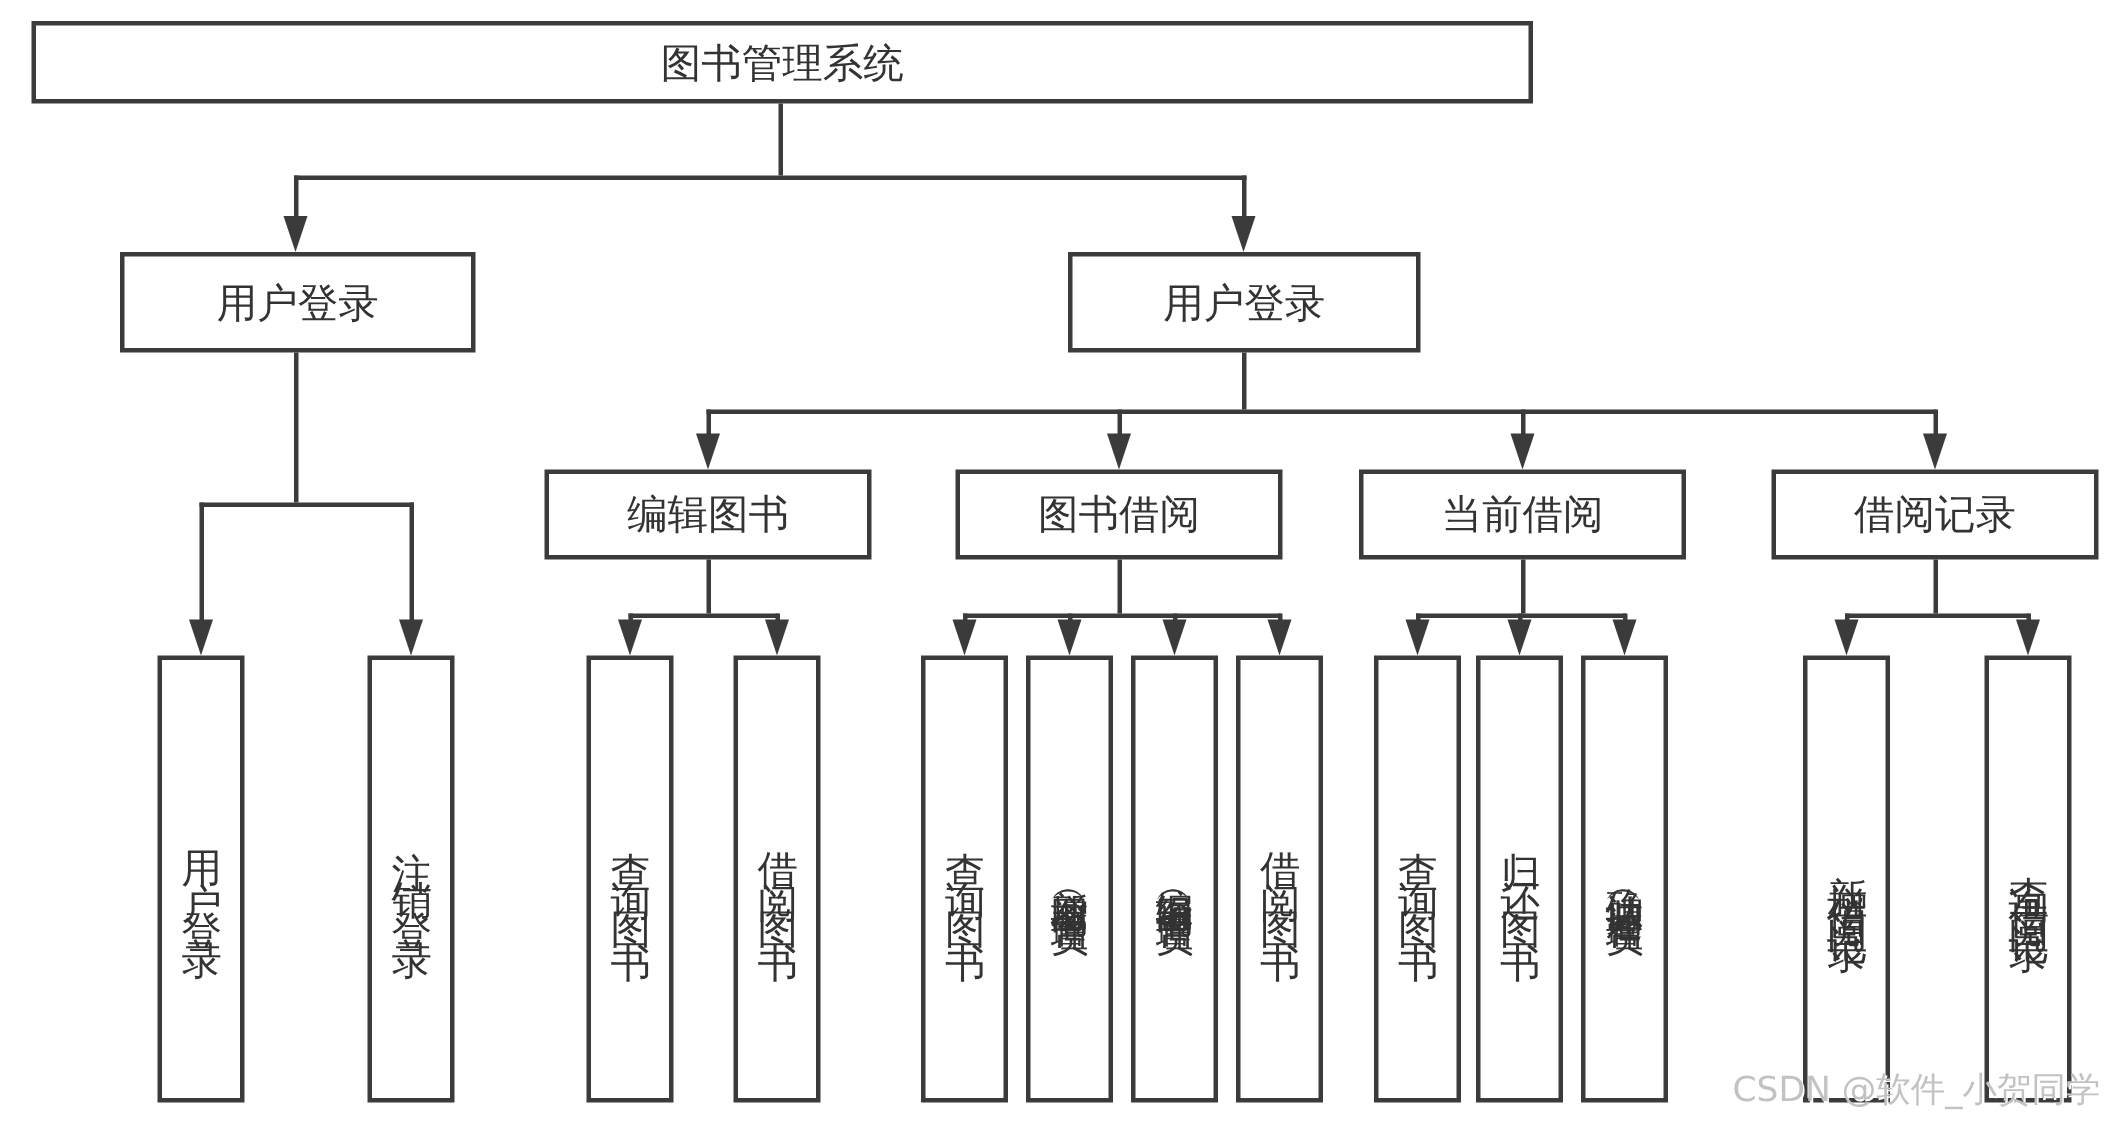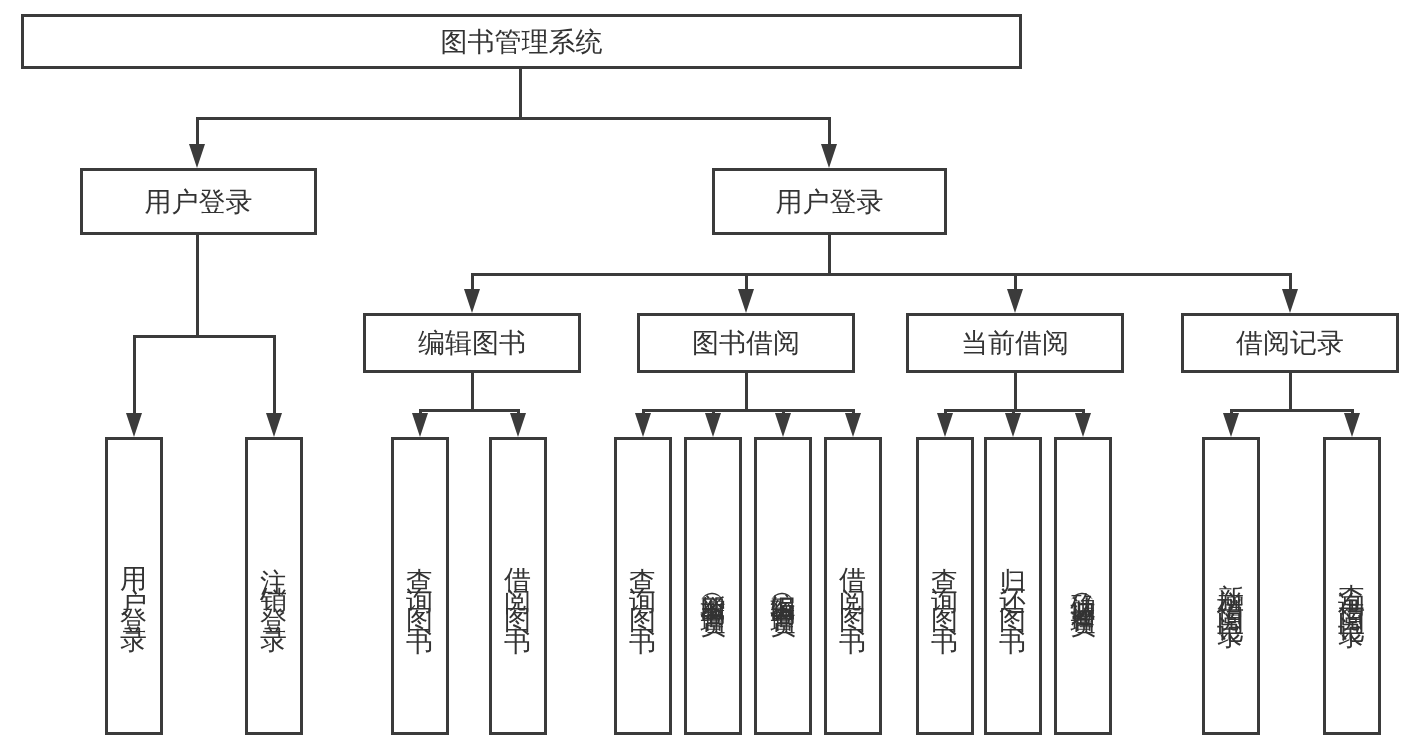--- a/index.html
+++ b/index.html
@@ -160,14 +160,15 @@
     <span>确认归还（管理员）</span>
   </div>
 
   <div class="box leaf mid" style="left:1202px;top:437px;width:58px;height:298px;">
     <span>新增借阅记录</span>
   </div>
   <div class="box leaf mid" style="left:1323px;top:437px;width:58px;height:298px;">
     <span>查询借阅记录</span>
   </div>
 
+  <div class="watermark">CSDN @软件_小贺同学</div>
 
 </div>
 
 </body></html>

